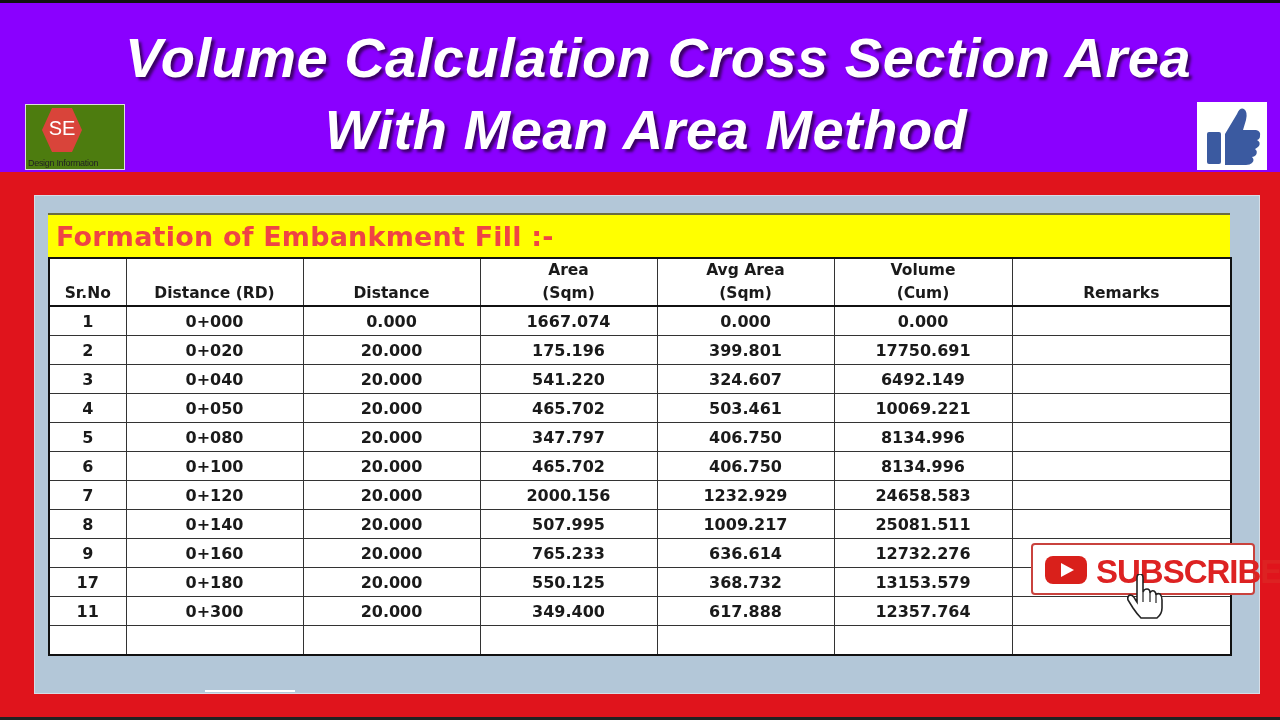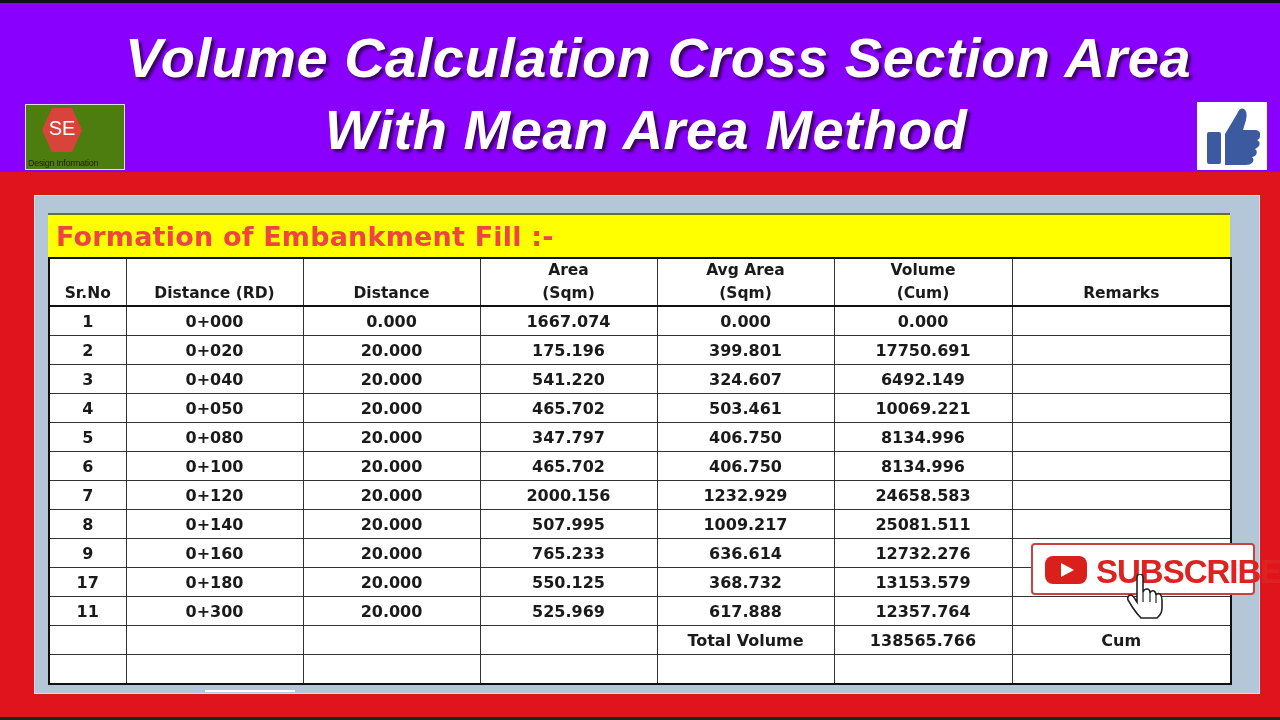--- a/index.html
+++ b/index.html
@@ -170,34 +170,25 @@
         <td>20.000</td>
         <td>550.125</td>
         <td>368.732</td>
         <td>13153.579</td>
         <td></td>
       </tr>
     <tr>
         <td>11</td>
         <td>0+300</td>
         <td>20.000</td>
-        <td>525.969</td>
+        <td>349.400</td>
         <td>617.888</td>
         <td>12357.764</td>
         <td></td>
       </tr>
-    <tr>
-      <td></td>
-        <td></td>
-        <td></td>
-        <td></td>
-      <td>Total Volume</td>
-      <td>138565.766</td>
-      <td>Cum</td>
-    </tr>
     <tr>
       <td></td>
         <td></td>
         <td></td>
         <td></td>
         <td></td>
         <td></td>
         <td></td>
     </tr>
   </tbody>

